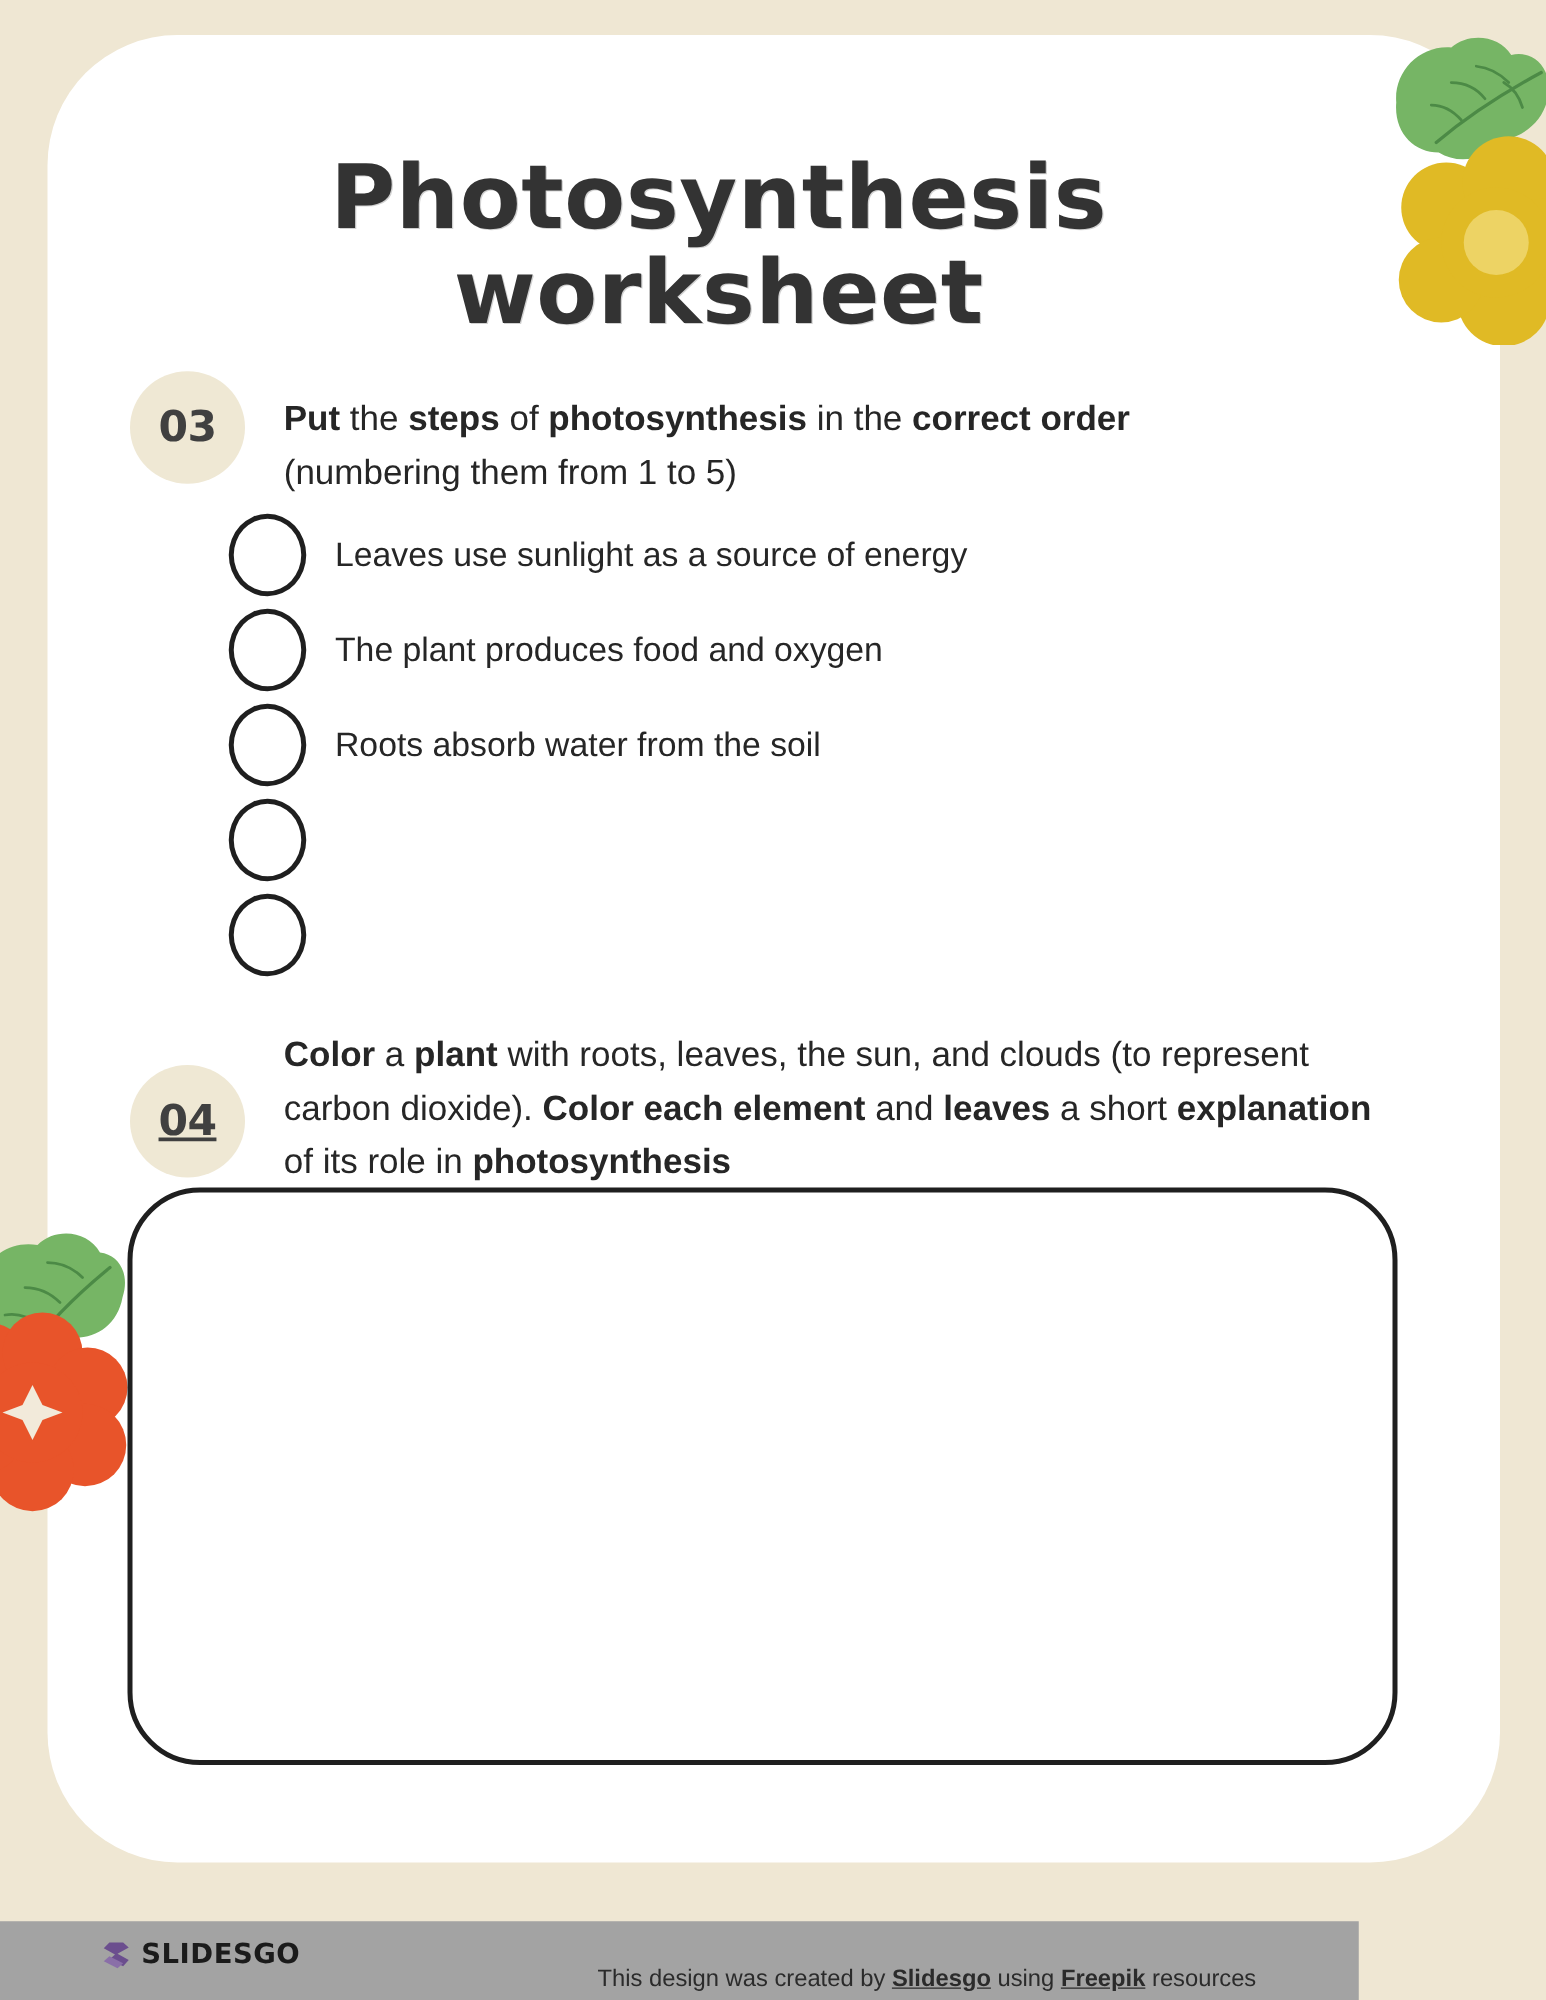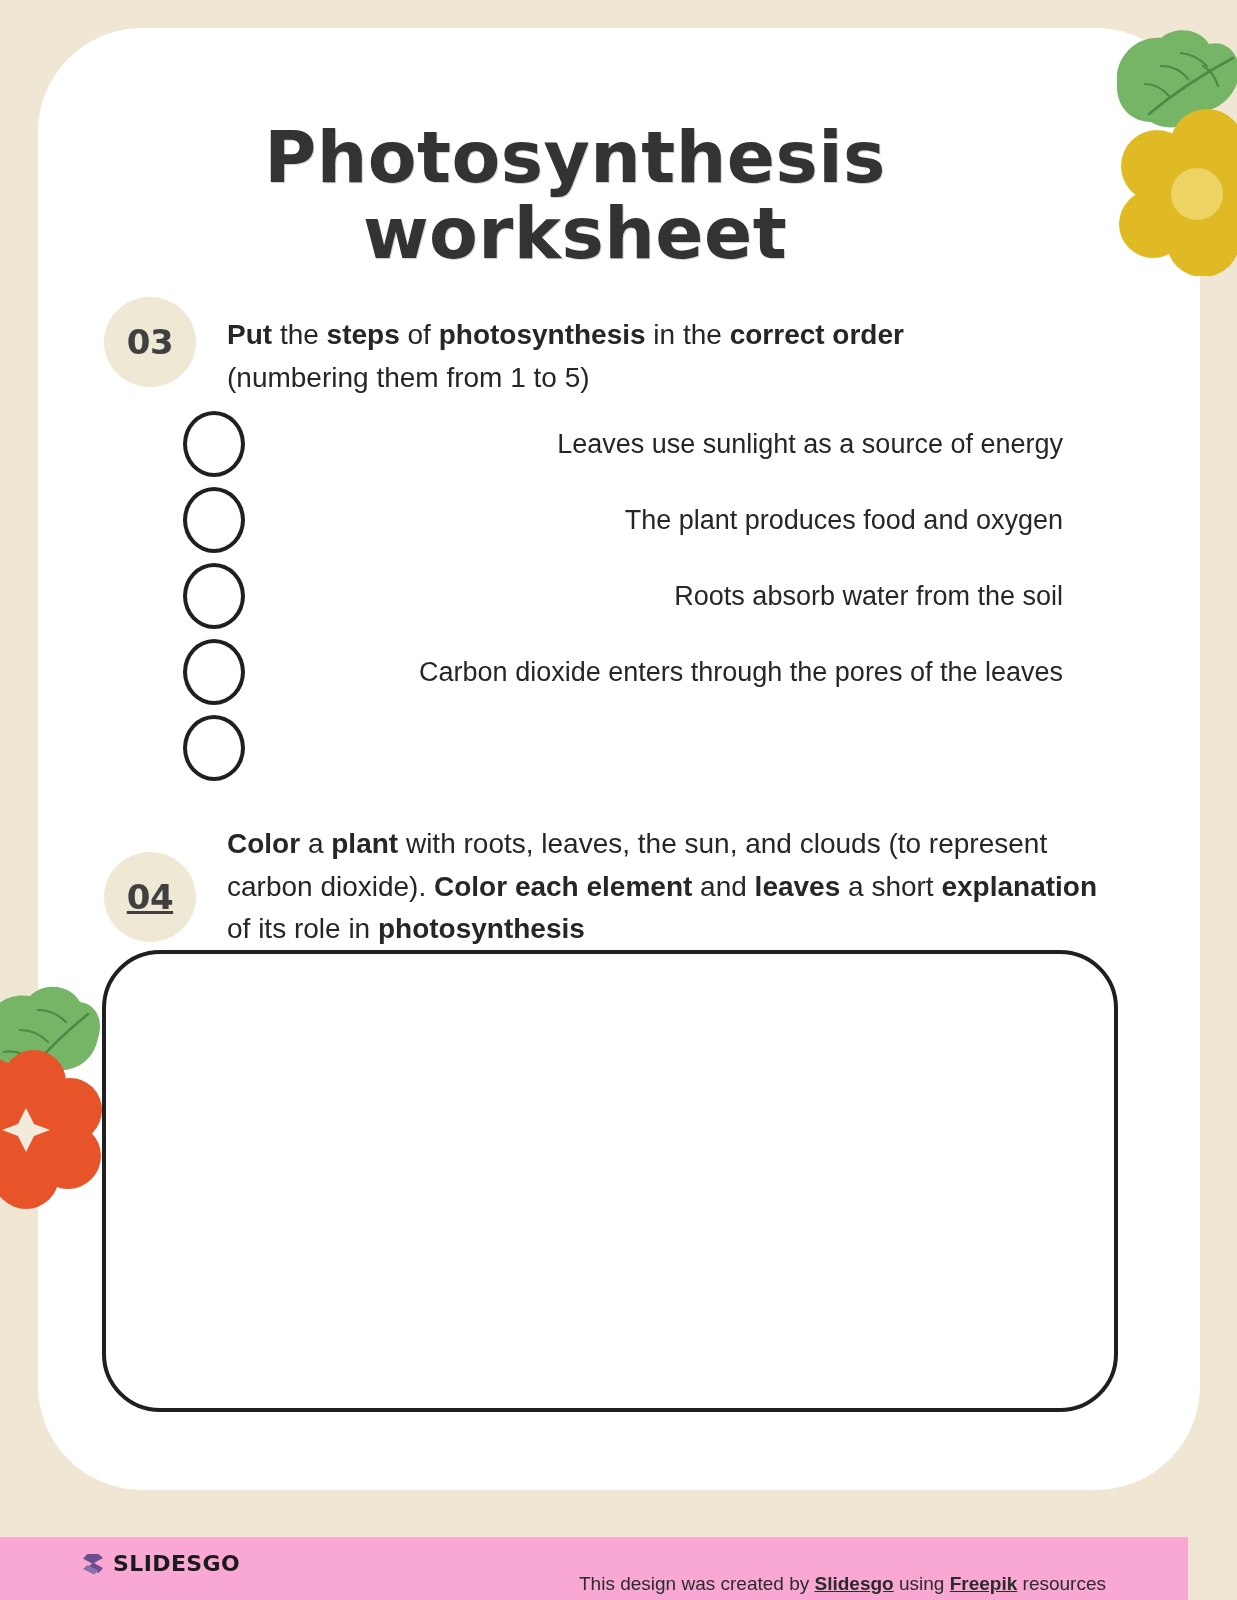--- a/index.html
+++ b/index.html
@@ -101,21 +101,20 @@
     left: 183px;
     top: 406px;
     width: 880px;
     z-index: 5;
   }
   .check-row {
     position: relative;
     height: 76px;
     display: flex;
     align-items: center;
-    justify-content: space-between;
   }
   .check-bubble {
     width: 54px;
     height: 58px;
     border: 4px solid #1f1f1f;
     border-radius: 50%;
     background: #ffffff;
     flex: 0 0 auto;
   }
   .check-label {
@@ -139,23 +138,23 @@
     background: #ffffff;
     box-sizing: border-box;
     z-index: 4;
   }
 
   
   #footer {
     position: absolute;
     left: 0;
     top: 1537px;
-    width: 1188px;
+    width: 1087px;
     height: 63px;
-    background: #f9a8d4;
+    background: #a3a3a3;
     z-index: 6;
   }
   #footer-logo {
     position: absolute;
     left: 82px;
     top: 14px;
     display: flex;
     align-items: center;
     gap: 9px;
   }
@@ -256,21 +255,20 @@
     <div class="check-row">
       <div class="check-bubble"></div>
       <div class="check-label">The plant produces food and oxygen</div>
     </div>
     <div class="check-row">
       <div class="check-bubble"></div>
       <div class="check-label">Roots absorb water from the soil</div>
     </div>
     <div class="check-row">
       <div class="check-bubble"></div>
-      <div class="check-label">Carbon dioxide enters through the pores of the leaves</div>
     </div>
     <div class="check-row">
       <div class="check-bubble"></div>
     </div>
   </div>
 
   <div class="task" id="task-04">
     <div class="task-badge">04</div>
     <div class="task-text"><b>Color</b> a <b>plant</b> with roots, leaves, the sun, and clouds (to represent carbon dioxide). <b>Color each element</b> and <b>leaves</b> a short <b>explanation</b> of its role in <b>photosynthesis</b></div>
   </div>

